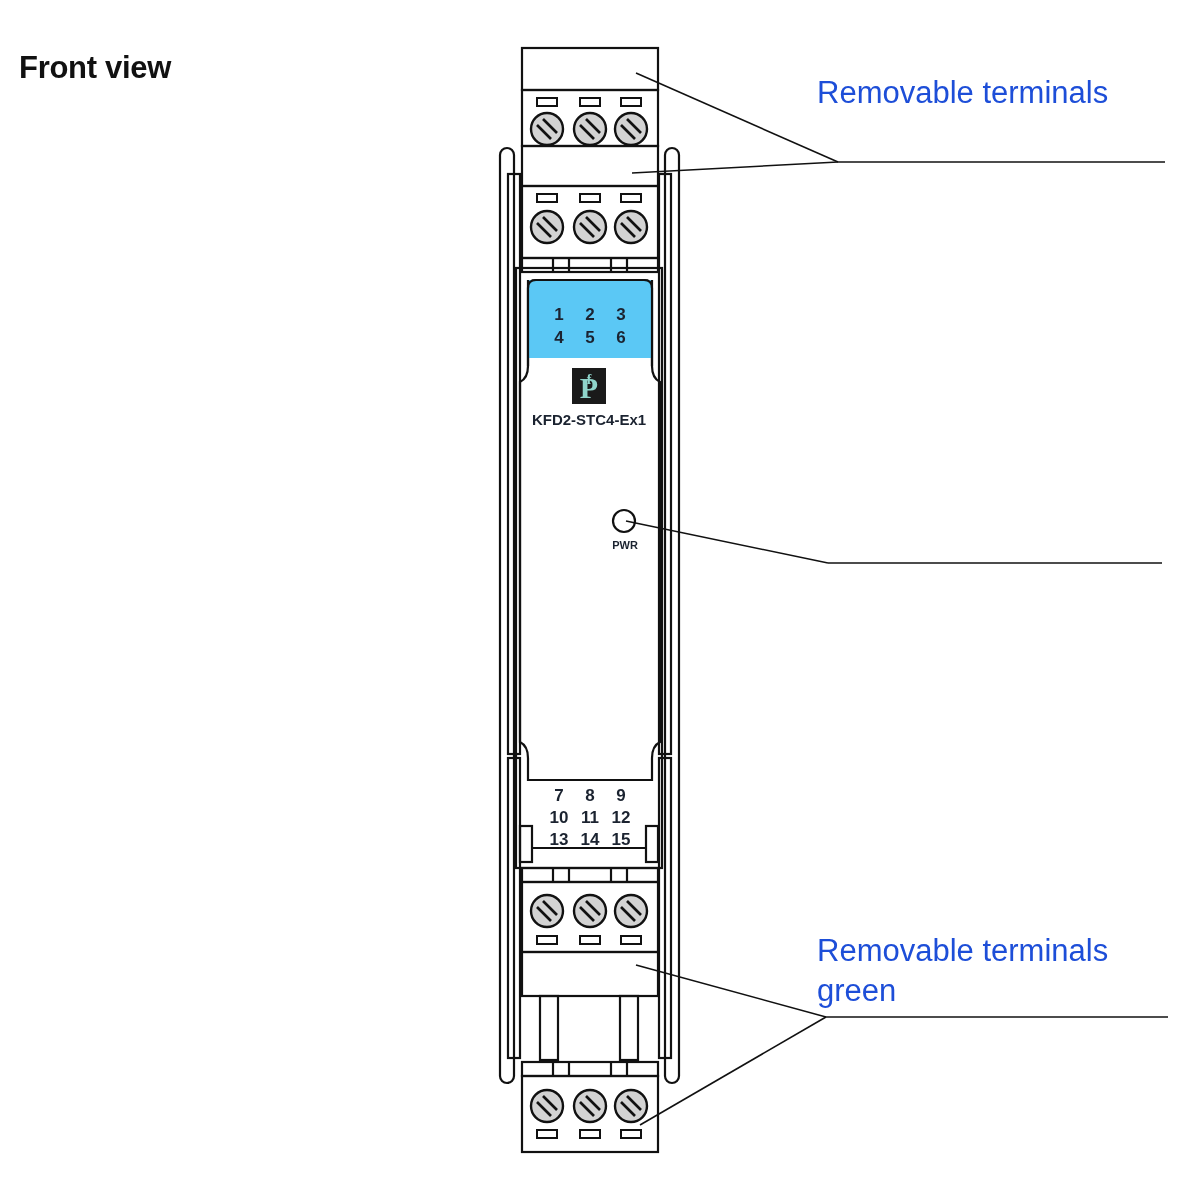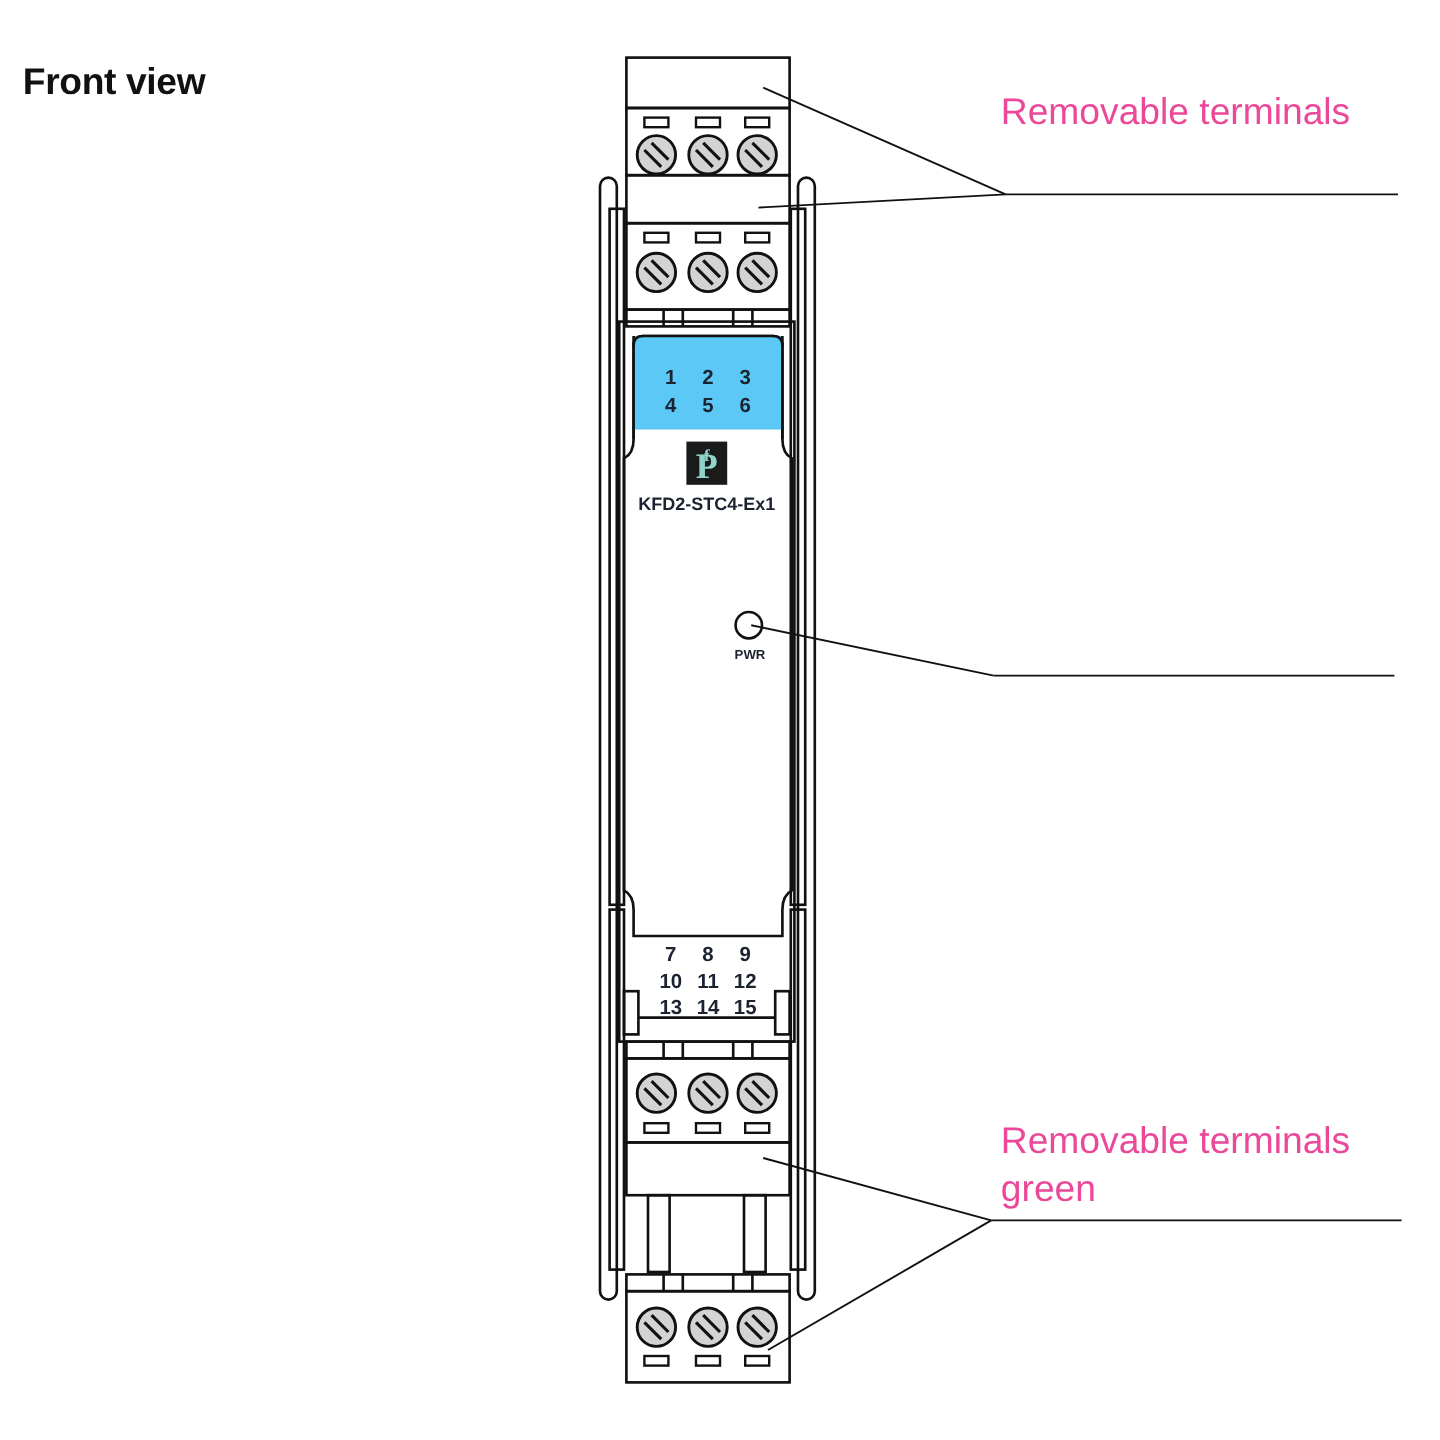--- a/index.html
+++ b/index.html
@@ -1,19 +1,19 @@
 <!DOCTYPE html>
 <html><head>
 <meta charset="utf-8">
 <style>
   html, body { margin: 0; padding: 0; background: #ffffff; }
   body { width: 1200px; height: 1200px; position: relative; overflow: hidden;
          font-family: "Liberation Sans", sans-serif; color: #111; }
   .title { position: absolute; left: 19px; top: 50px; font-size: 31px; font-weight: bold; letter-spacing: -0.3px; }
-  .callout { position: absolute; left: 834px; font-size: 31px; line-height: 40px; color: #ec4899; }
+  .callout { position: absolute; left: 817px; font-size: 31px; line-height: 40px; color: #1d4ed8; }
   #c1 { top: 73px; }
   #c2 { top: 479px; }
   #c3 { top: 931px; }
   svg#drawing { position: absolute; left: 0; top: 0; }
   .ln { stroke: #111; stroke-width: 2.2; fill: none; }
   .lead { stroke: #111; stroke-width: 1.6; fill: none; }
   .txt { font-family: "Liberation Sans", sans-serif; font-weight: bold; fill: #1b2330; }
 </style>
 </head>
 <body>

